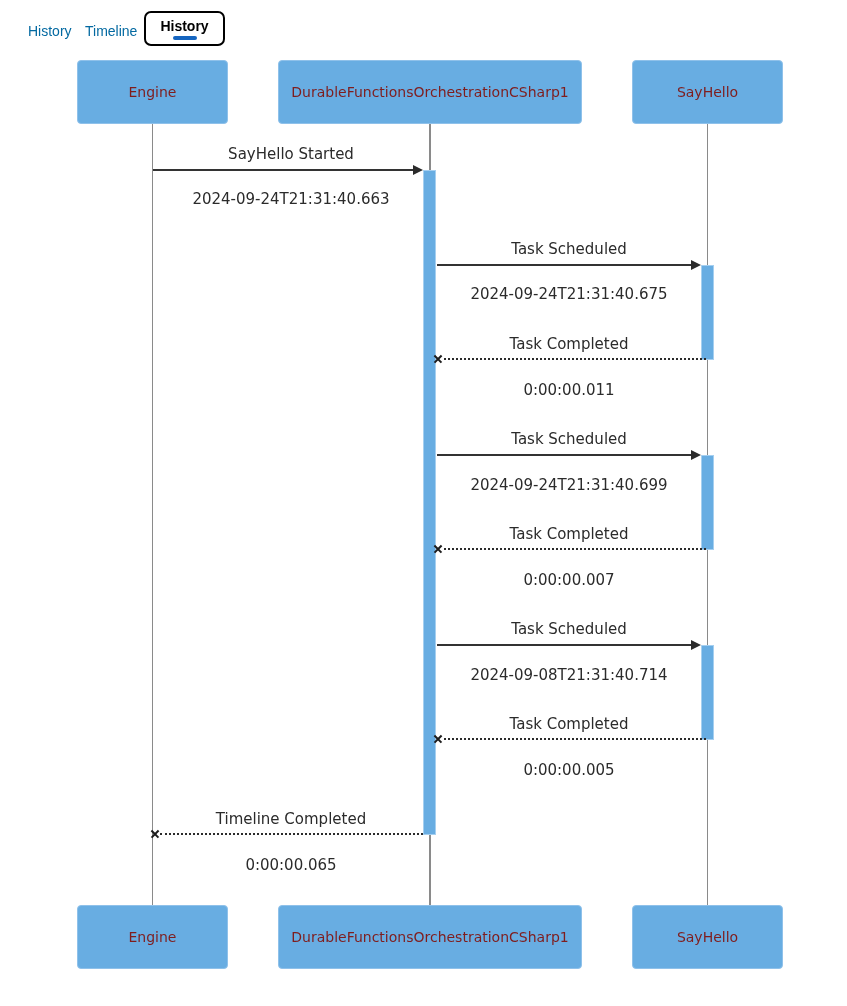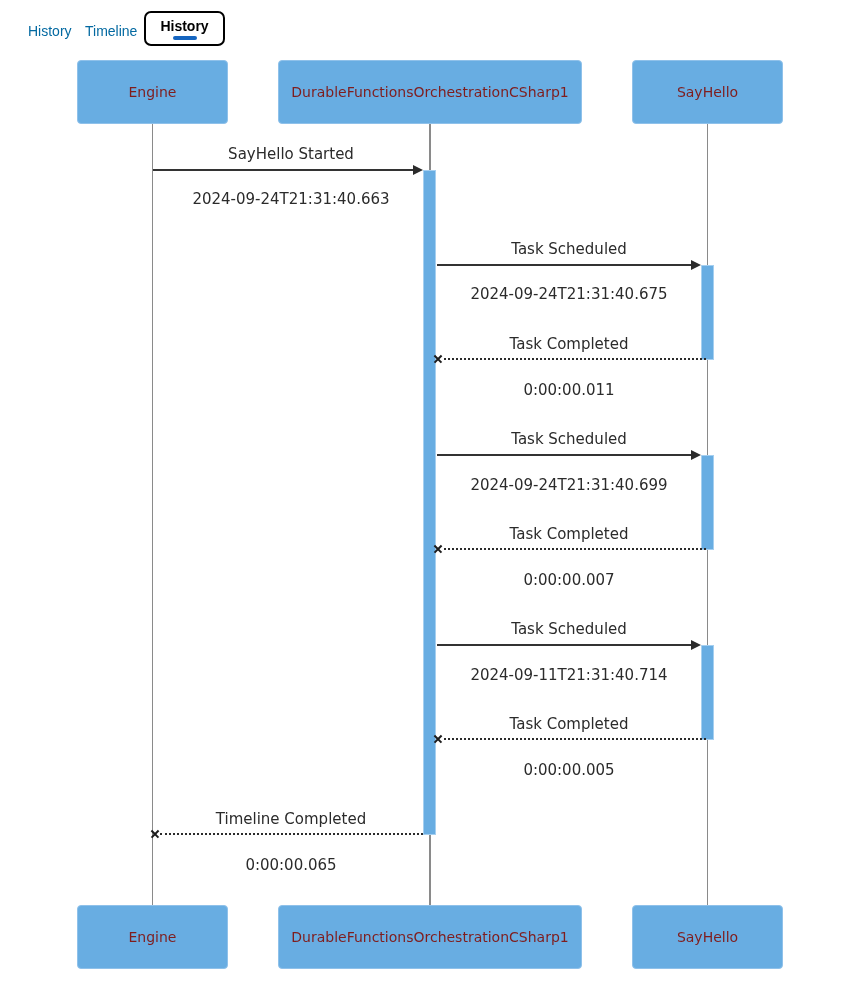--- a/index.html
+++ b/index.html
@@ -93,21 +93,21 @@
   <div class="msg-label" style="left:437px; top:476px; width:264px;">2024-09-24T21:31:40.699</div>
 
   <div class="msg-label" style="left:437px; top:525px; width:264px;">Task Completed</div>
   <div class="line-dotted" style="left:444px; top:548px; width:262px;"></div>
   <div class="cross" style="left:433px; top:544px;"></div>
   <div class="msg-label" style="left:437px; top:571px; width:264px;">0:00:00.007</div>
 
   <div class="msg-label" style="left:437px; top:620px; width:264px;">Task Scheduled</div>
   <div class="line-solid" style="left:437px; top:644px; width:256px;"></div>
   <div class="arrowhead" style="left:691px; top:640px;"></div>
-  <div class="msg-label" style="left:437px; top:666px; width:264px;">2024-09-11T21:31:40.714</div>
+  <div class="msg-label" style="left:437px; top:666px; width:264px;">2024-09-08T21:31:40.714</div>
 
   <div class="msg-label" style="left:437px; top:715px; width:264px;">Task Completed</div>
   <div class="line-dotted" style="left:444px; top:738px; width:262px;"></div>
   <div class="cross" style="left:433px; top:734px;"></div>
   <div class="msg-label" style="left:437px; top:761px; width:264px;">0:00:00.005</div>
 
   <div class="msg-label" style="left:153px; top:810px; width:276px;">Timeline Completed</div>
   <div class="line-dotted" style="left:160px; top:833px; width:263px;"></div>
   <div class="cross" style="left:150px; top:829px;"></div>
   <div class="msg-label" style="left:153px; top:856px; width:276px;">0:00:00.065</div>

